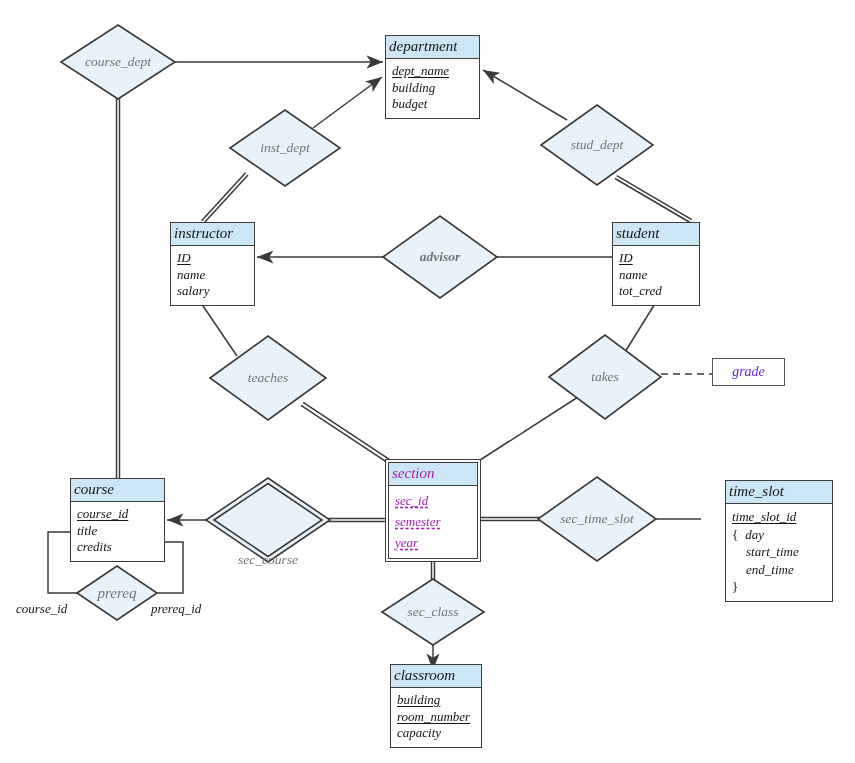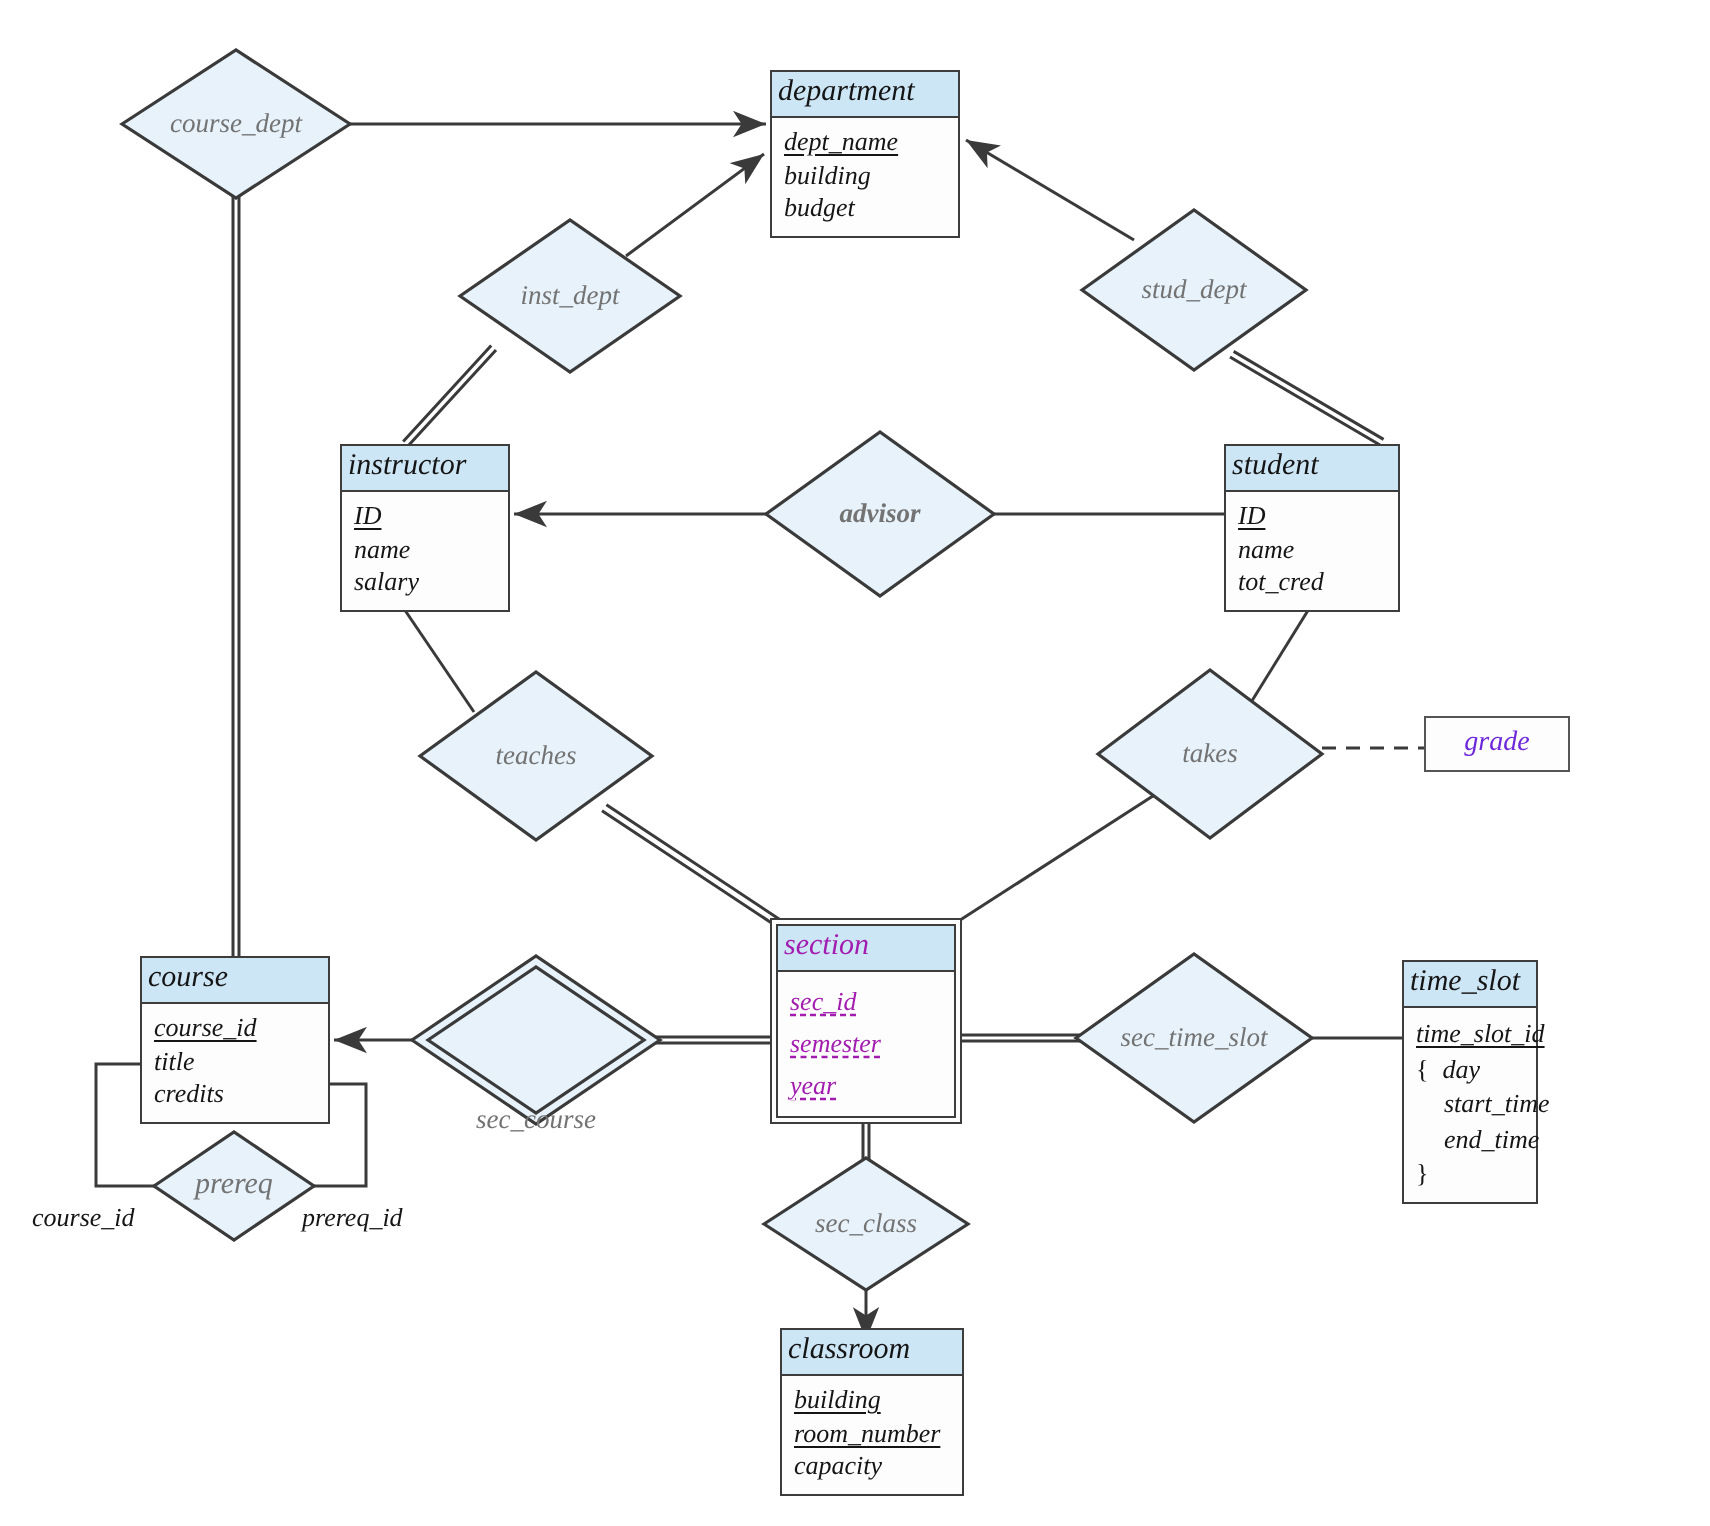--- a/index.html
+++ b/index.html
@@ -144,21 +144,21 @@
   <div class="weak-inner">
     <div class="ehead">section</div>
     <div class="ebody">
       <div class="attr ud">sec_id</div>
       <div class="attr ud">semester</div>
       <div class="attr ud">year</div>
     </div>
   </div>
 </div>
 
-<div class="entity" style="left:701px; top:480px; width:68px;">
+<div class="entity" style="left:725px; top:480px; width:108px;">
   <div class="ehead">time_slot</div>
   <div class="ebody" style="line-height:17.5px;">
     <div class="attr u">time_slot_id</div>
     <div class="attr ts-row">
       <span class="brace">{</span>
       <span>day</span>
     </div>
     <div class="attr ind">start_time</div>
     <div class="attr ind">end_time</div>
     <div class="attr brace">}</div>

